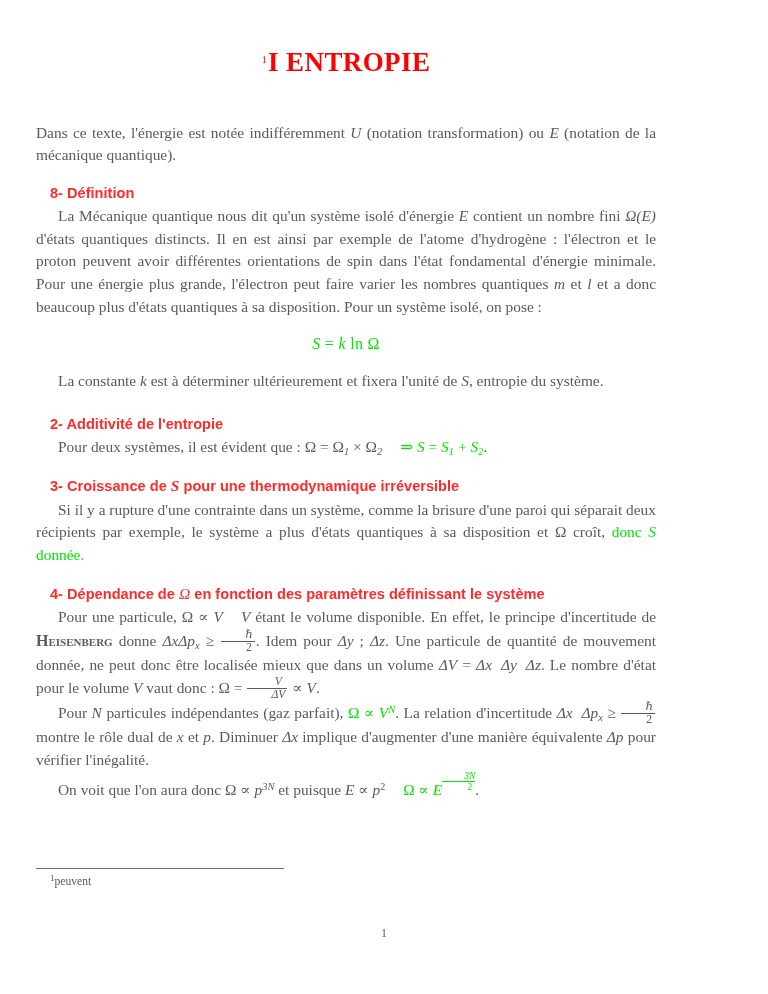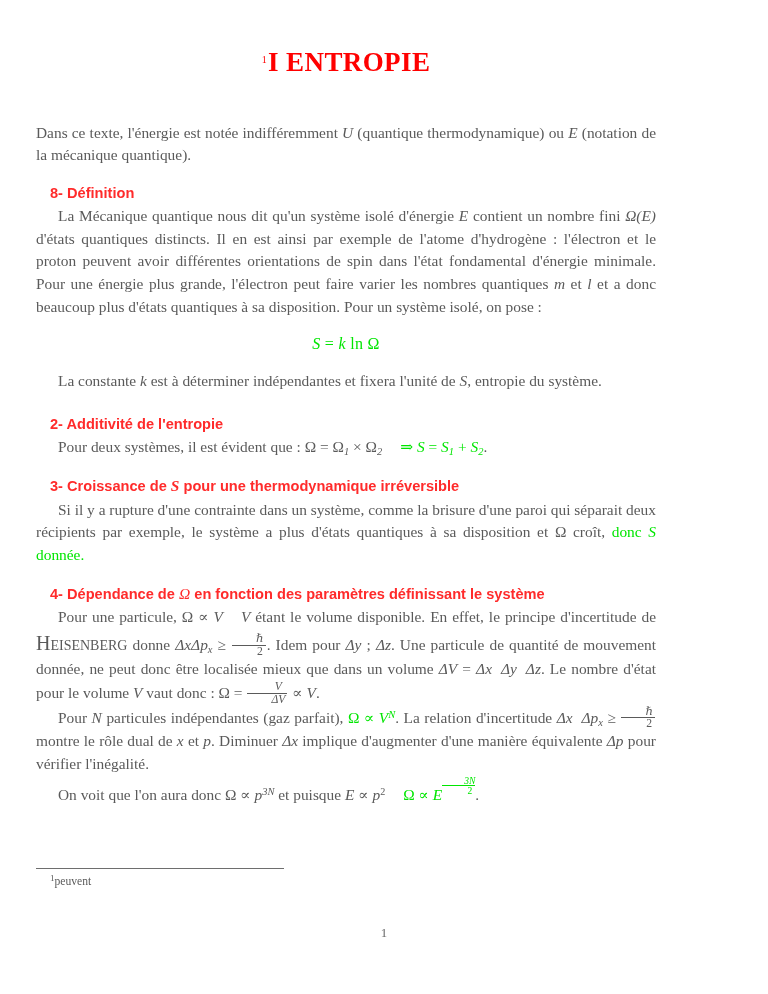--- a/index.html
+++ b/index.html
@@ -102,21 +102,22 @@
     color: #00e600;
     font-size: 16px;
     font-style: italic;
     margin: 17px 0 17px 0;
     letter-spacing: 0.3px;
   }
   .green { color: #00e600; }
 
   .smallcaps {
     font-variant: small-caps;
-    font-size: 20px;
+    font-size: 16px;
+    font-weight: bold;
   }
 
   
   .frac {
     display: inline-block;
     vertical-align: -0.42em;
     text-align: center;
     font-size: 0.76em;
     line-height: 1.02;
     margin: 0 1px;
@@ -178,37 +179,37 @@
 
 <div class="page">
 
   <div class="content">
 
     <h1 class="doc-title">
       <span class="fnmark">1</span><span>I ENTROPIE</span>
     </h1>
 
     <p class="para">
-      <span>Dans ce texte, l'énergie est notée indifféremment </span><span class="mi">U</span><span> (quantique thermodynamique)</span>
+      <span>Dans ce texte, l'énergie est notée indifféremment </span><span class="mi">U</span><span> (notation transformation)</span>
       <span>ou </span><span class="mi">E</span><span> (notation de la mécanique quantique).</span>
     </p>
 
     <div class="gap-md"></div>
 
     <h2 class="sec">8- Définition</h2>
     <p class="para indent">
       <span>La Mécanique quantique nous dit qu'un système isolé d'énergie </span><span class="mi">E</span><span> contient un nombre fini </span><span class="mi">Ω(E)</span><span> d'états quantiques distincts. Il en est ainsi par exemple de l'atome d'hydrogène : l'électron et le proton peuvent avoir différentes orientations de spin dans l'état fondamental d'énergie minimale. Pour une énergie plus grande, l'électron peut faire varier les nombres quantiques </span><span class="mi">m</span><span> et </span><span class="mi">l</span><span> et a donc beaucoup plus d'états quantiques à sa disposition. Pour un système isolé, on pose :</span>
     </p>
 
     <div class="display-eq">
       <span class="mi">S</span><span class="mo"> = </span><span class="mi">k</span><span class="mup"> ln </span><span class="mup">Ω</span>
     </div>
 
     <p class="para indent">
-      <span>La constante </span><span class="mi">k</span><span> est à déterminer indépendantes et fixera l'unité de </span><span class="mi">S</span><span>, entropie du système.</span>
+      <span>La constante </span><span class="mi">k</span><span> est à déterminer ultérieurement et fixera l'unité de </span><span class="mi">S</span><span>, entropie du système.</span>
     </p>
 
     <div class="gap-lg"></div>
 
     <h2 class="sec">2- Additivité de l'entropie</h2>
     <p class="para indent">
       <span>Pour deux systèmes, il est évident que : </span><span class="mup">Ω</span><span class="mo"> = </span><span class="mup">Ω</span><sub class="ms">1</sub><span class="mo"> × </span><span class="mup">Ω</span><sub class="ms">2</sub><span class="wsp"></span><span class="green">⇒ </span><span class="green mi">S</span><span class="green mo"> = </span><span class="green mi">S</span><sub class="ms green">1</sub><span class="green mo"> + </span><span class="green mi">S</span><sub class="ms green">2</sub><span>.</span>
     </p>
 
     <div class="gap-md"></div>

